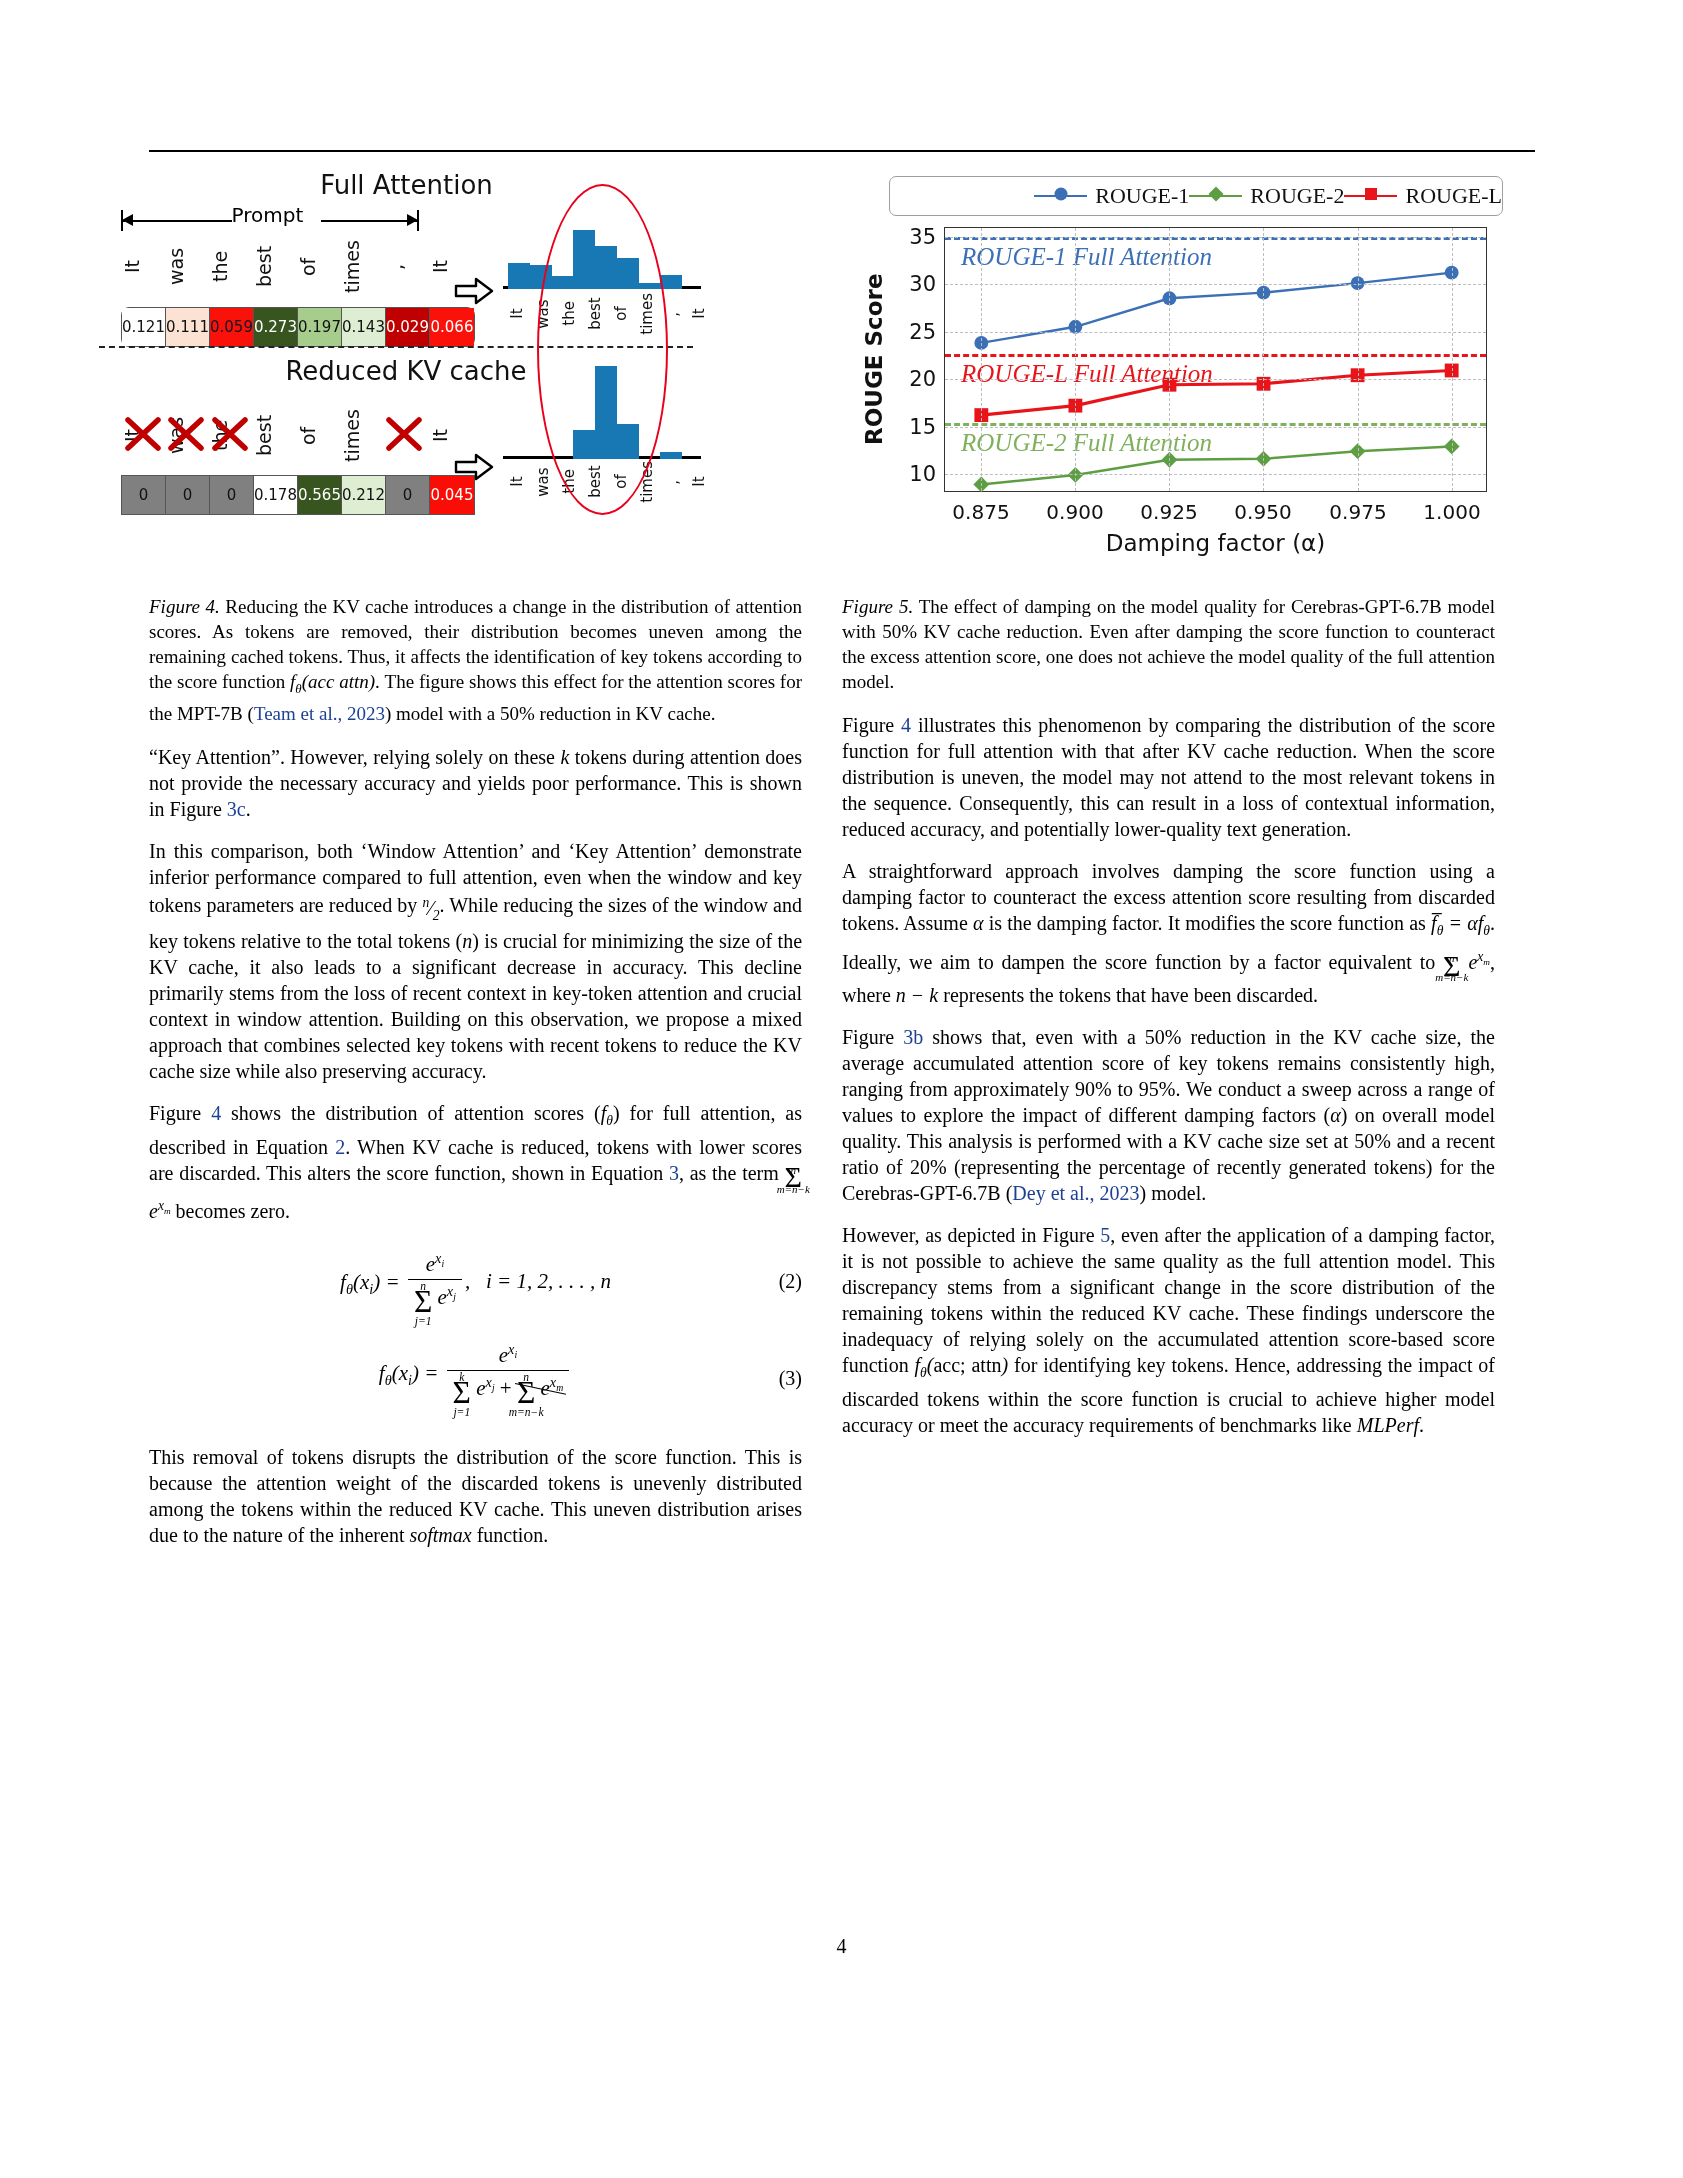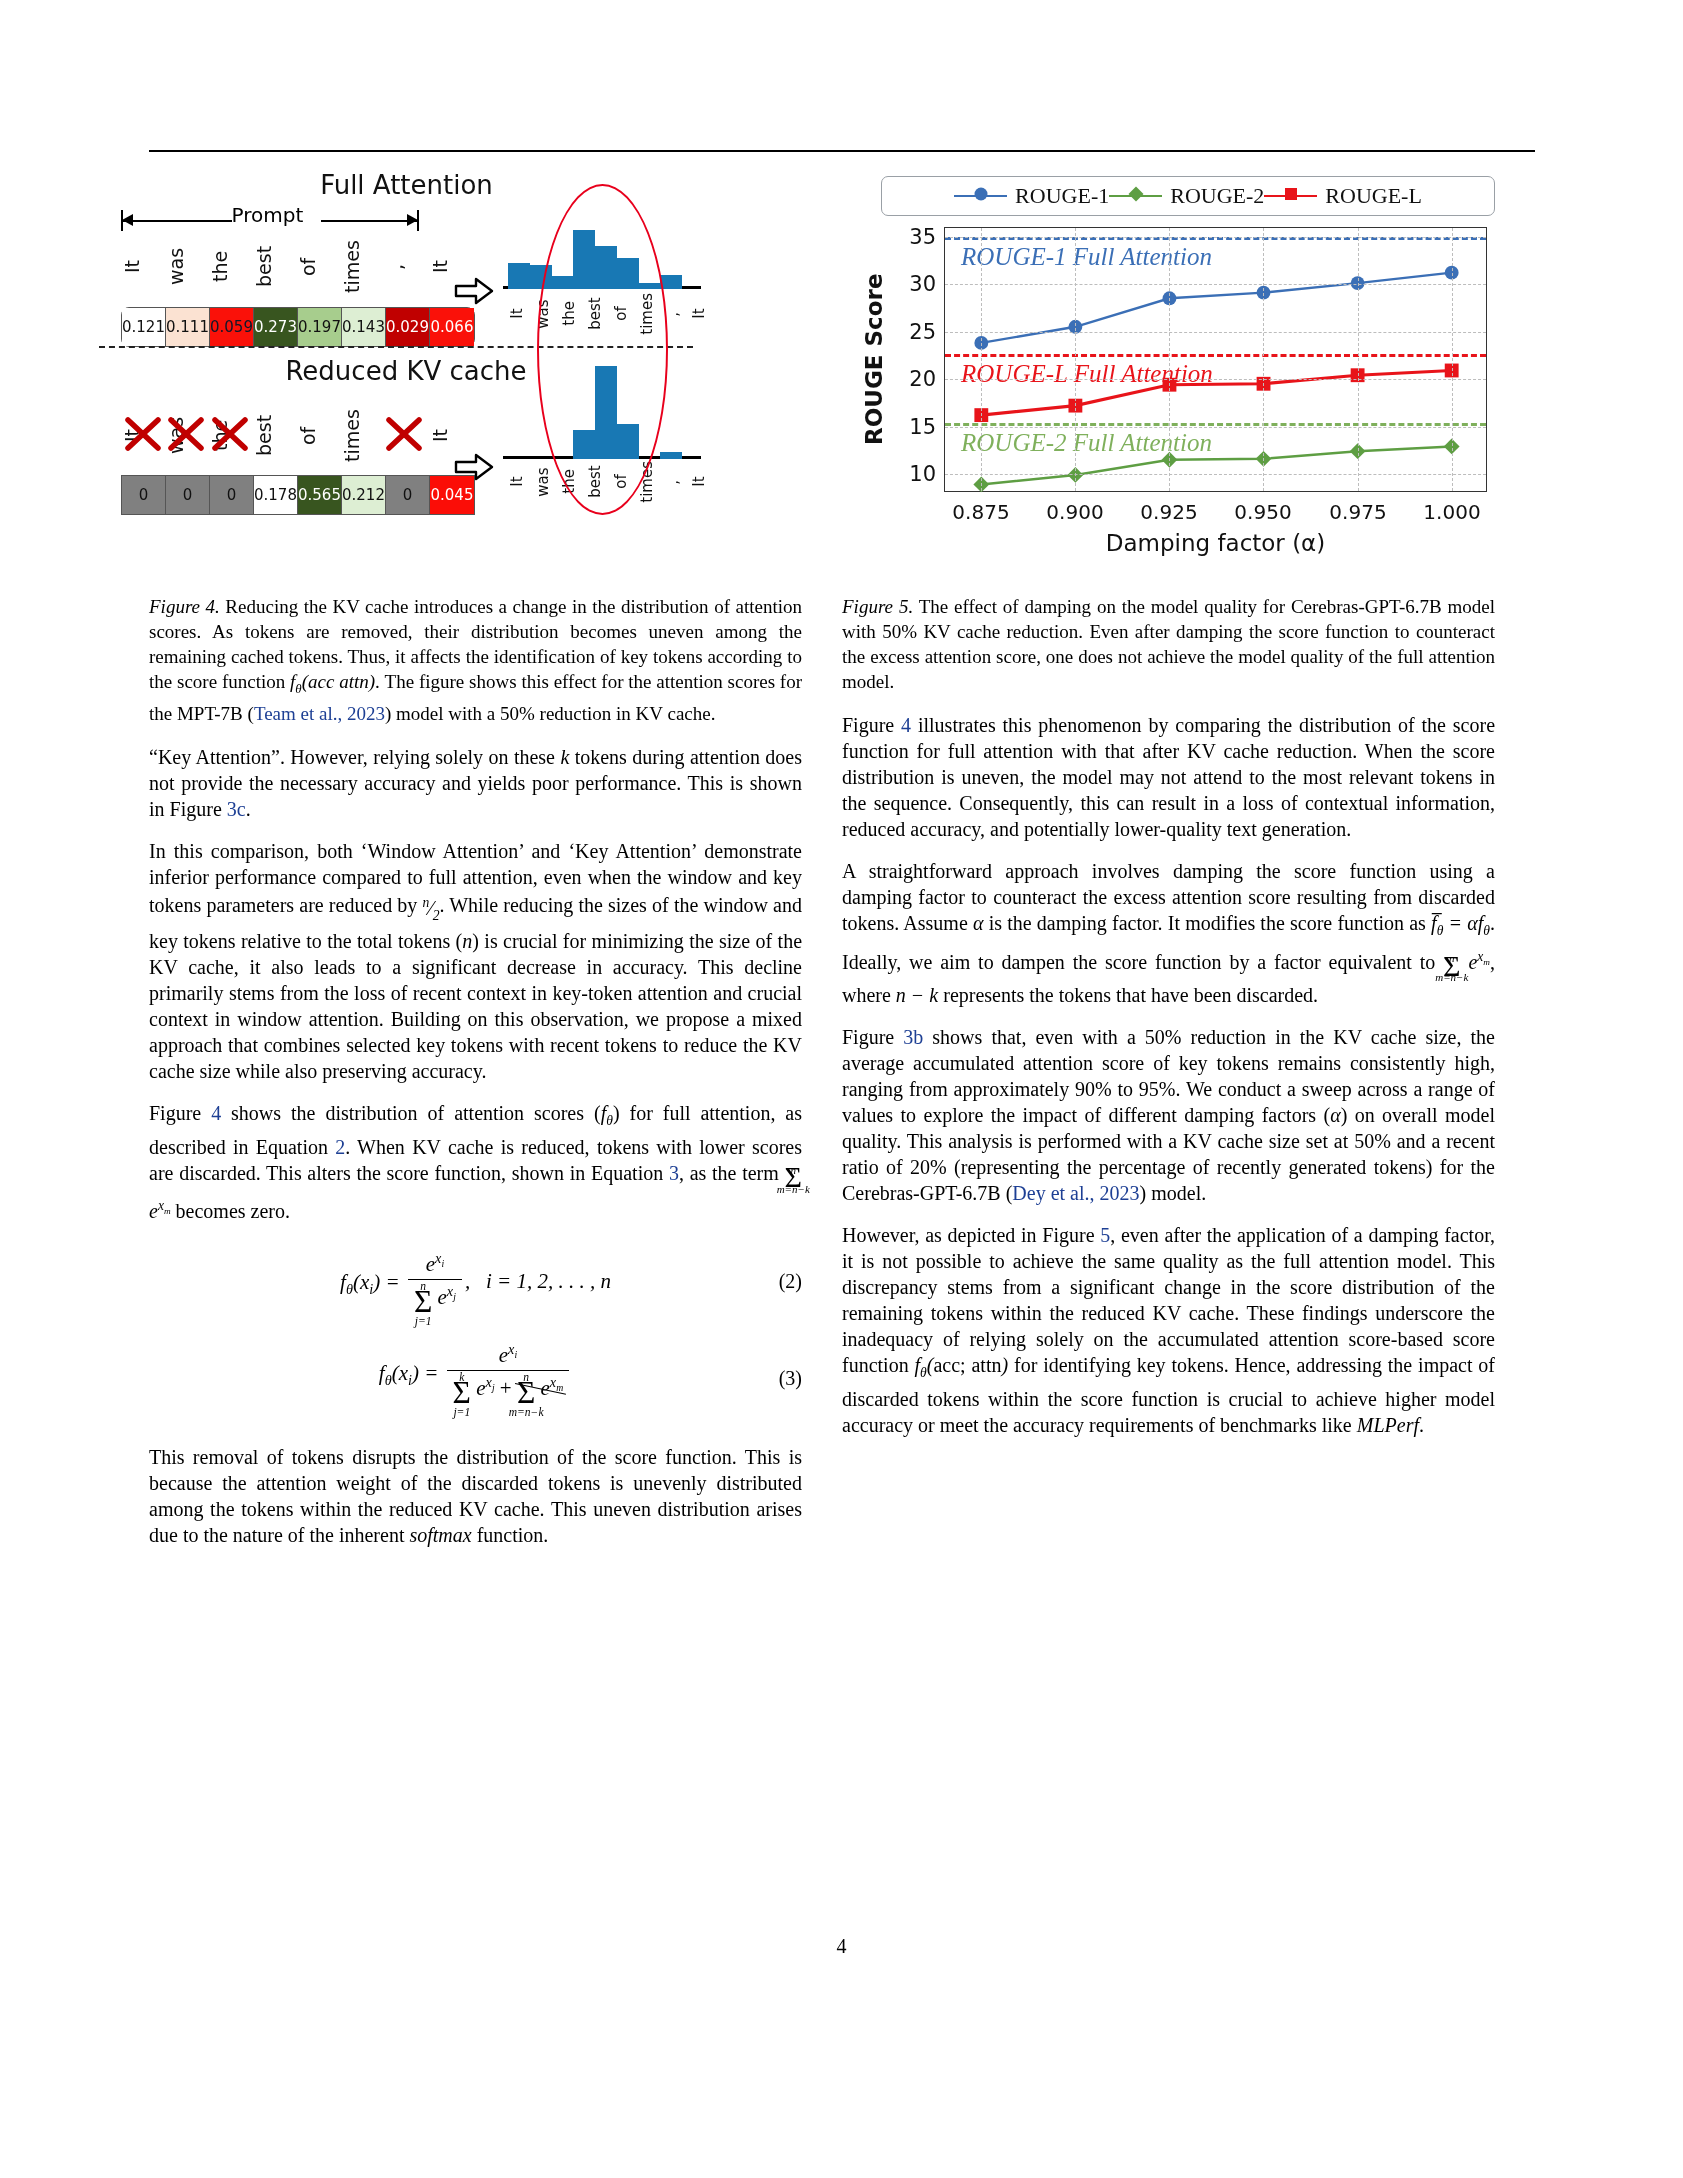--- a/index.html
+++ b/index.html
@@ -139,23 +139,23 @@
   }
   .ellipse {
     position:absolute; border:2.2px solid #e8001c; border-radius:50%;
     background:transparent;
   }
   .xmark { position:absolute; width:40px; height:40px; }
 
   
   .fig5 { position:absolute; left:853px; top:176px; width:693px; height:406px; }
   .legend {
-    position:absolute; left:28px; top:0; width:614px; height:40px;
+    position:absolute; left:36px; top:0; width:614px; height:40px;
     border:1.4px solid #9aa0a6; border-radius:7px;
-    display:flex; align-items:center; justify-content:center;
+    display:flex; align-items:center; justify-content:flex-end;
     background:#fff; box-sizing:border-box;
   }
   .lg-item { display:flex; align-items:center; gap:8px; }
   .lg-line { width:53px; height:2.6px; position:relative; }
   .lg-mk { position:absolute; left:50%; top:50%; transform:translate(-50%,-50%); }
   .lg-txt { font-family:"Liberation Serif", serif; font-size:22px; color:#111; }
 
   .plot {
     position:absolute; left:91px; top:51px; width:543px; height:265px;
     border:1.6px solid #333; background:#fff; box-sizing:border-box;

